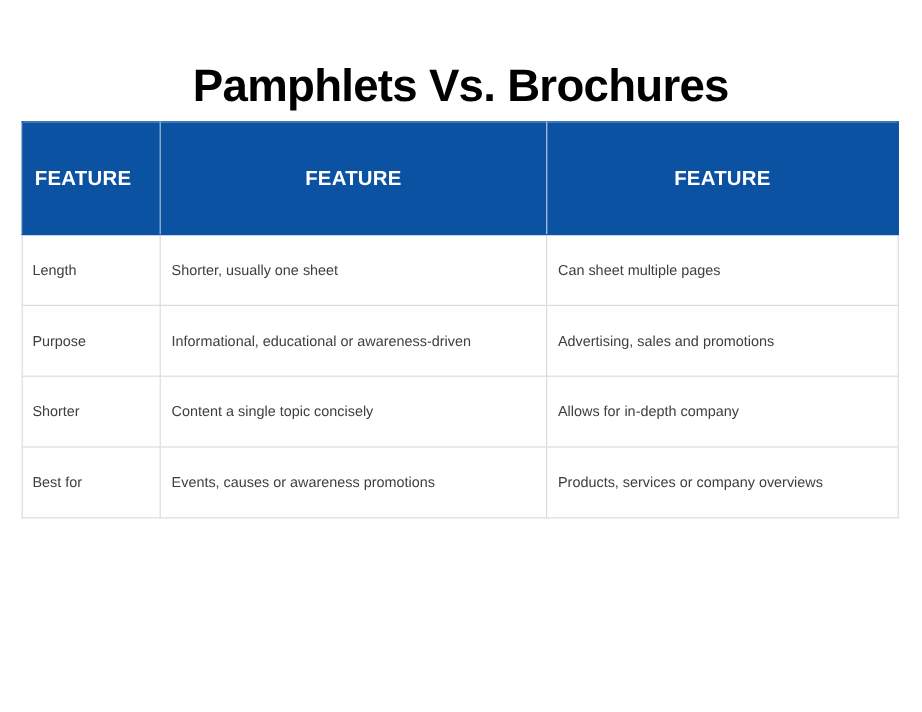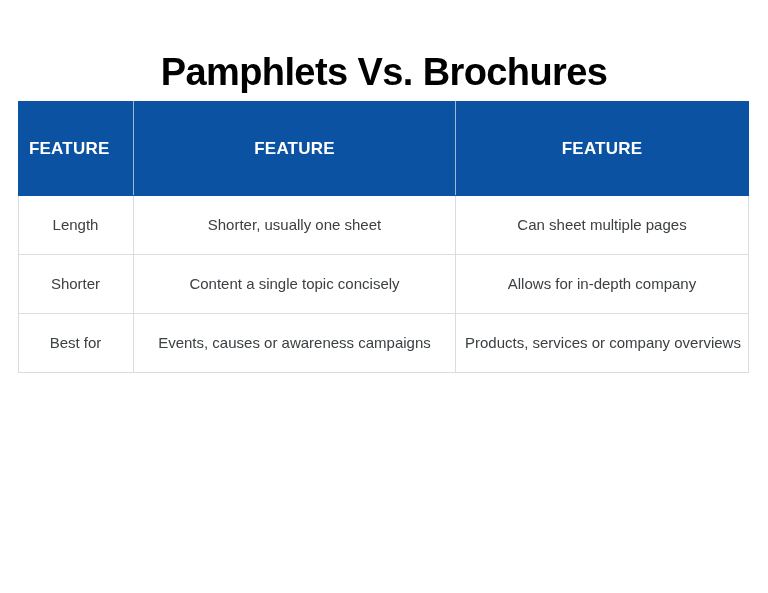--- a/index.html
+++ b/index.html
@@ -78,27 +78,27 @@
     text-align: center;
   }
   table.compare thead th:last-child {
     border-right-color: #0B52A2;
   }
 
   
   table.compare tbody td {
     height: 59px;
     padding: 2px 9px;
-    font-size: 15px;
+    font-size: 12px;
     line-height: 18px;
     color: #3c4043;
     border: 1px solid #dadce0;
     border-top: none;
     vertical-align: middle;
-    text-align: center;
+    text-align: left;
     box-sizing: border-box;
     background: #ffffff;
     white-space: nowrap;
     overflow: hidden;
   }
   table.compare tbody tr:first-child td {
     border-top: 1px solid #dadce0;
   }
   table.compare tbody td.cell-feature {
     padding-left: 8px;
@@ -125,26 +125,31 @@
           <th class="h-brochure">FEATURE</th>
         </tr>
       </thead>
       <tbody>
         <tr>
           <td class="cell-feature">Length</td>
           <td>Shorter, usually one sheet</td>
           <td>Can sheet multiple pages</td>
         </tr>
         <tr>
+          <td class="cell-feature">Purpose</td>
+          <td>Informational, educational or awareness-driven</td>
+          <td>Advertising, sales and promotions</td>
+        </tr>
+        <tr>
           <td class="cell-feature">Shorter</td>
           <td>Content a single topic concisely</td>
           <td>Allows for in-depth company</td>
         </tr>
         <tr>
           <td class="cell-feature">Best for</td>
-          <td>Events, causes or awareness campaigns</td>
+          <td>Events, causes or awareness promotions</td>
           <td>Products, services or company overviews</td>
         </tr>
       </tbody>
     </table>
   </div>
 
 </div>
 
 </body></html>

